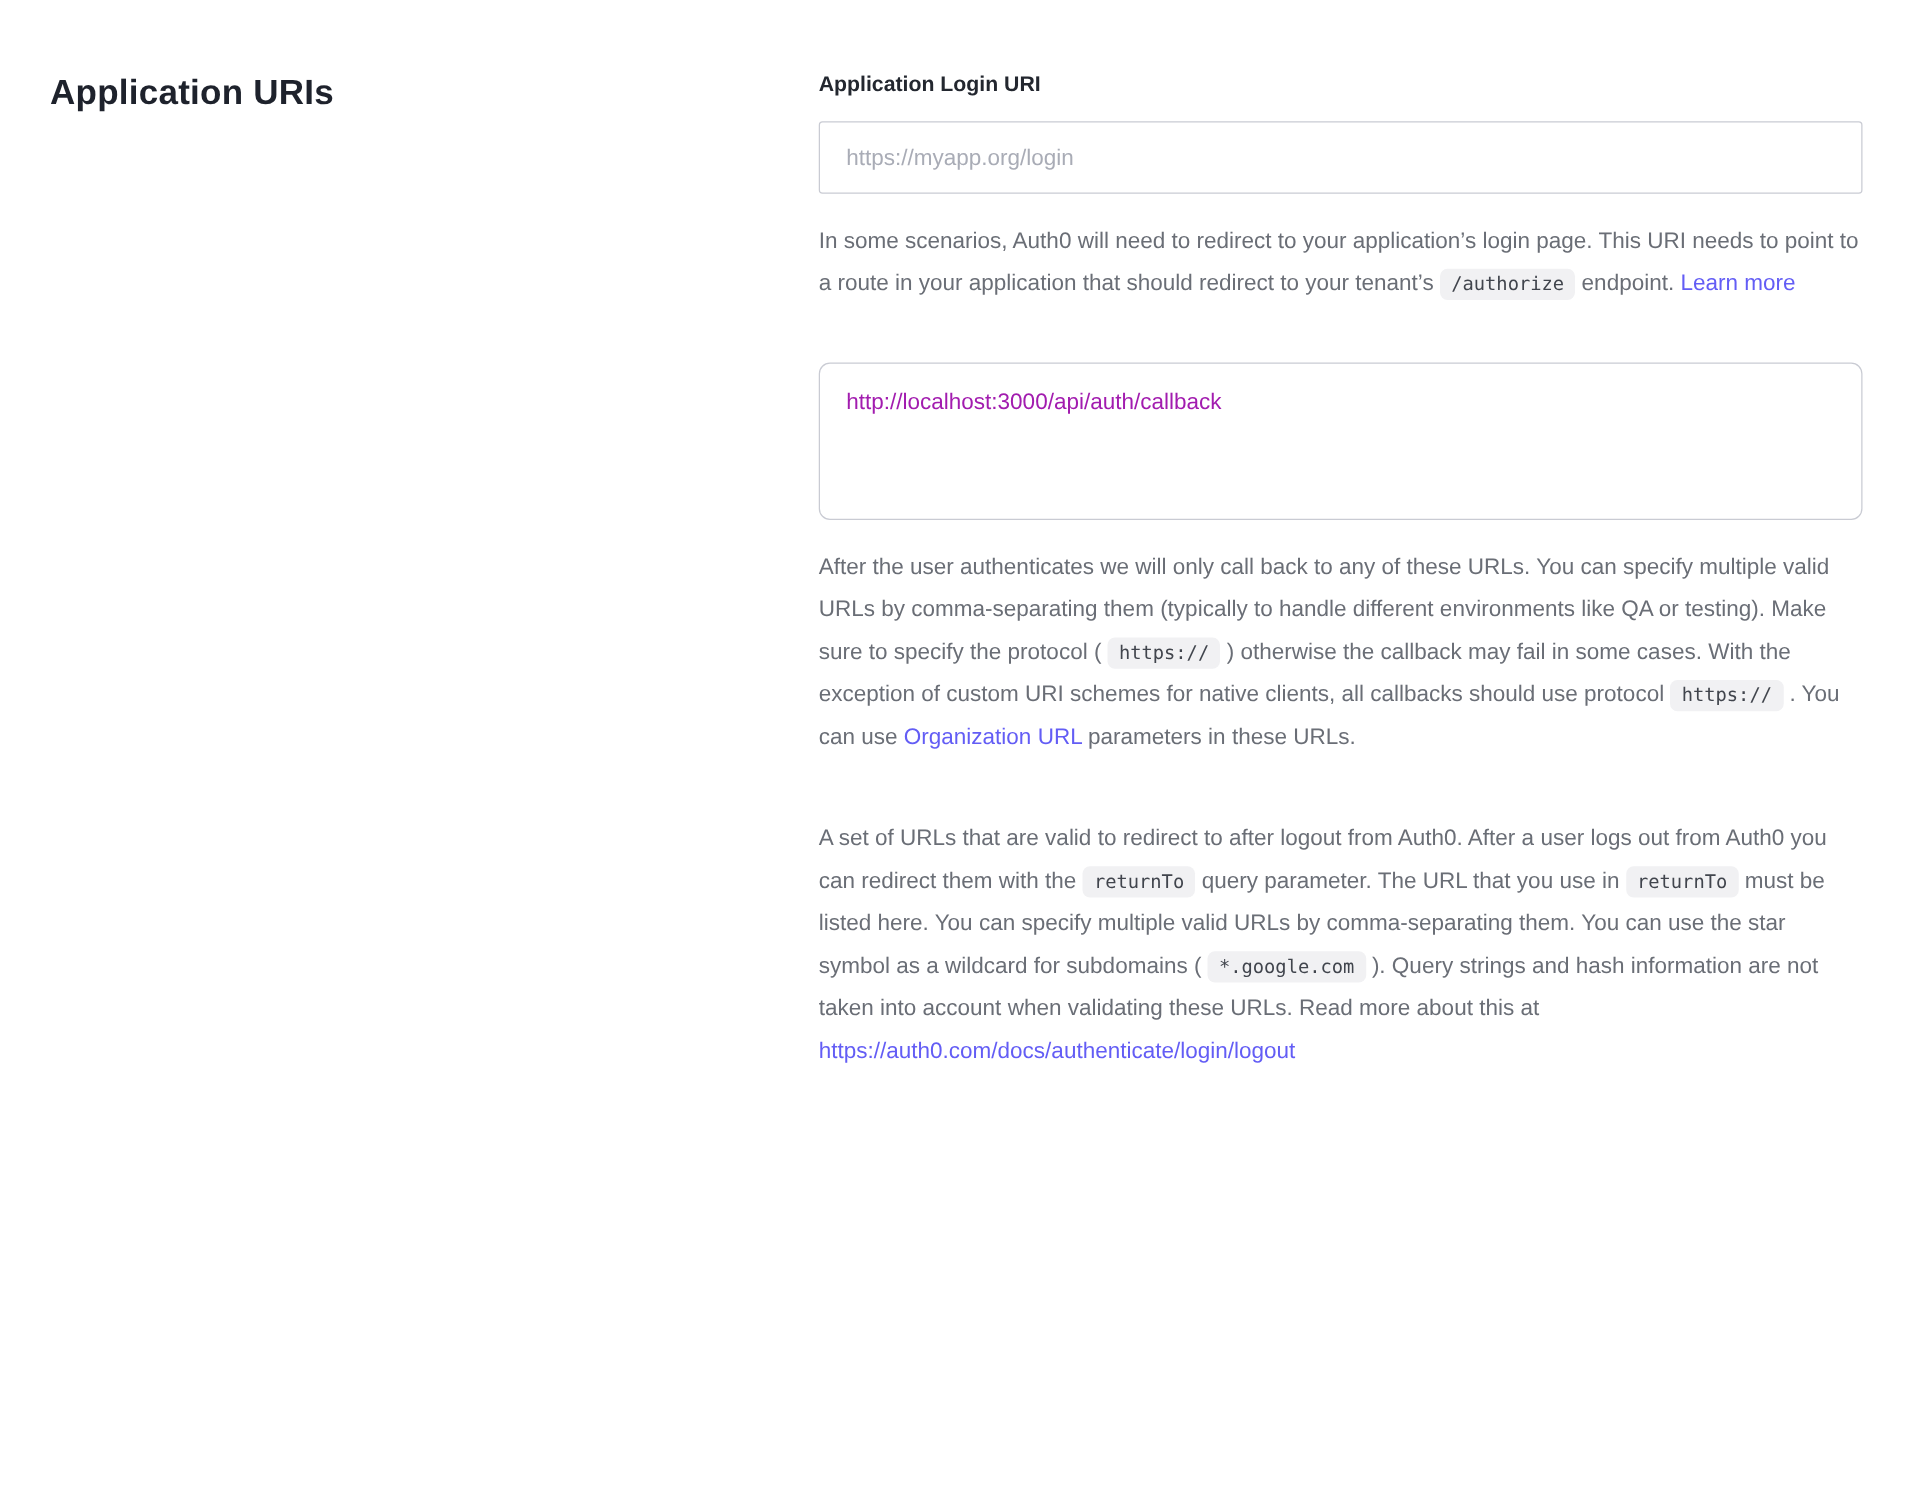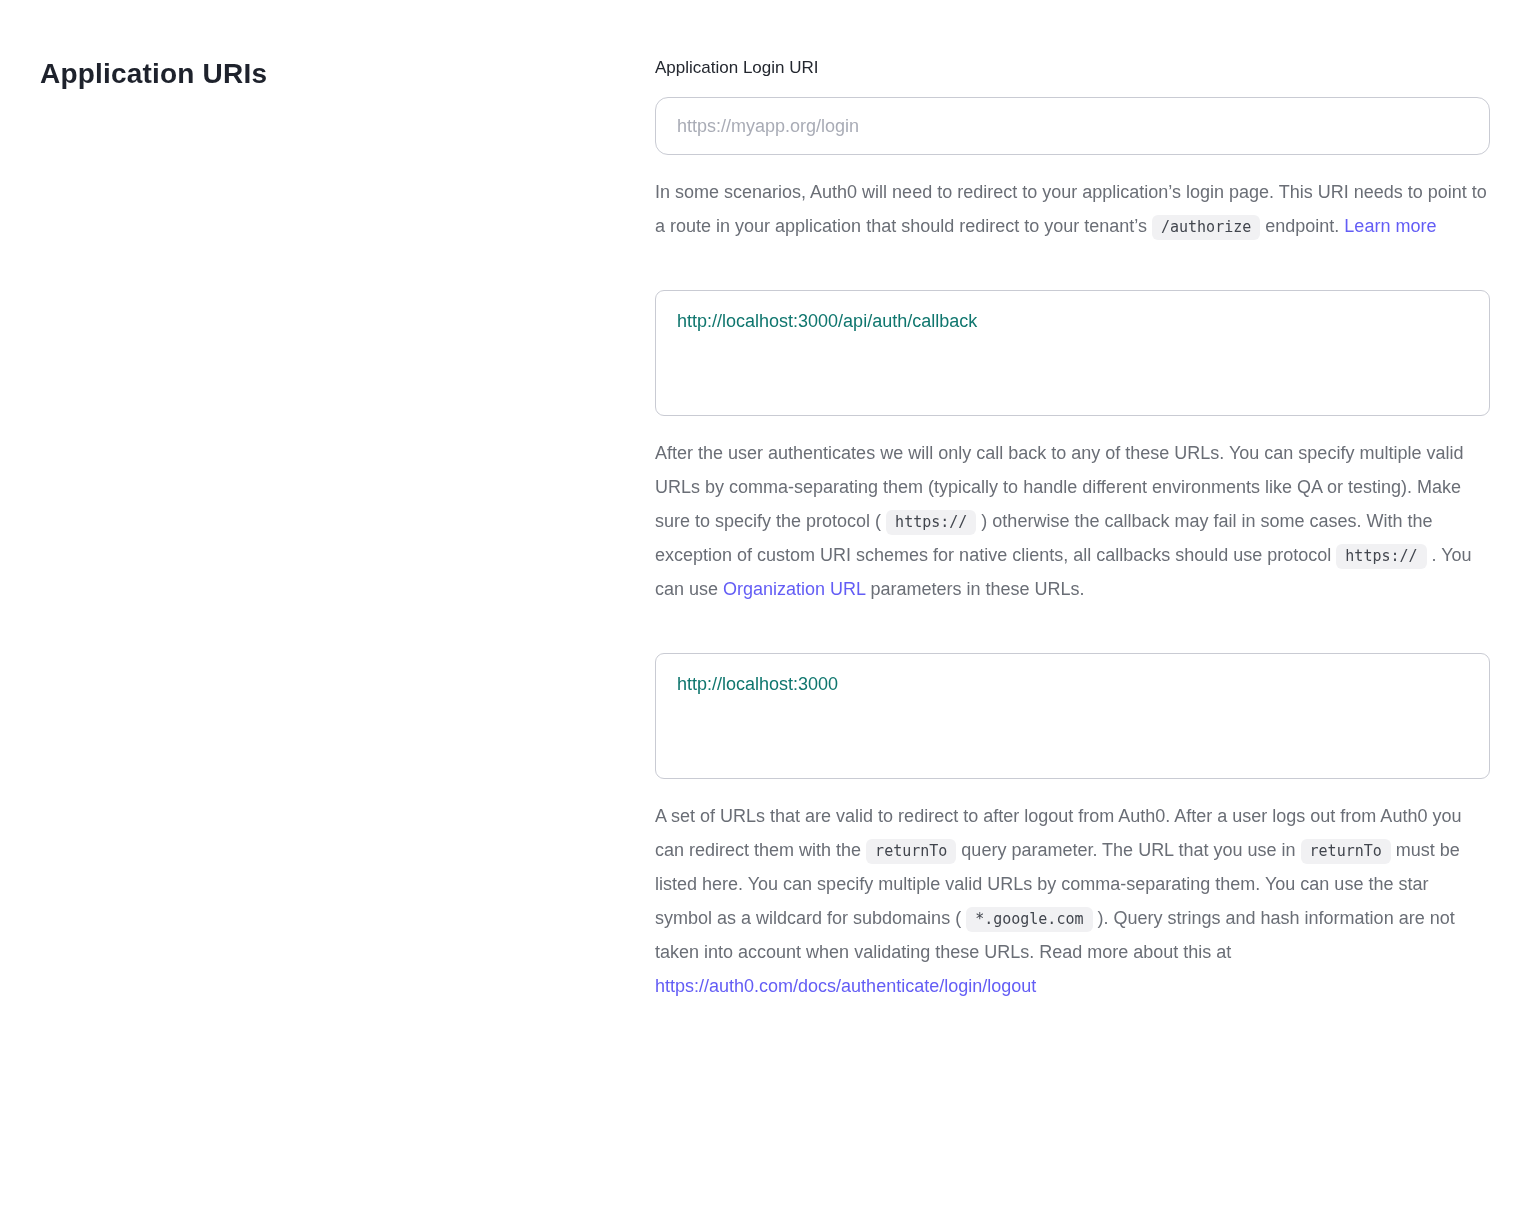--- a/index.html
+++ b/index.html
@@ -30,30 +30,30 @@
   .right-col {
     flex: 1;
     min-width: 0;
   }
   .field {
     margin-bottom: 47px;
   }
   .field:last-child { margin-bottom: 0; }
   .field-label {
     font-size: 17px;
-    font-weight: 400;
+    font-weight: 700;
     color: #23272f;
     margin: 0 0 19px 0;
   }
   .text-input {
     display: block;
     width: 100%;
     height: 58px;
     border: 1px solid #c9cbd3;
-    border-radius: 13px;
+    border-radius: 3px;
     padding: 0 21px;
     font-family: "Liberation Sans", sans-serif;
     font-size: 18px;
     color: #2b2f38;
     outline: none;
     background: #ffffff;
   }
   .text-input::placeholder {
     color: #a9acb6;
     opacity: 1;
@@ -61,21 +61,21 @@
   .textarea-input {
     display: block;
     width: 100%;
     height: 126px;
     border: 1px solid #c9cbd3;
     border-radius: 9px;
     padding: 17px 21px;
     font-family: "Liberation Sans", sans-serif;
     font-size: 18px;
     line-height: 1.55;
-    color: #0f766e;
+    color: #a21caf;
     outline: none;
     resize: none;
     background: #ffffff;
   }
   .desc {
     margin: 20px 0 0 0;
     font-size: 18px;
     line-height: 34px;
     color: #6a6e76;
     max-width: 840px;
@@ -113,18 +113,17 @@
       <input type="text" class="text-input" placeholder="https://myapp.org/login" style="">
       <p class="desc"><span>In some scenarios, Auth0 will need to redirect to your application’s login page. This URI needs to point to a route in your application that should redirect to your tenant’s </span><span class="chip">/authorize</span><span> endpoint. </span><a class="link" href="#">Learn more</a></p>
     </div>
 
     <div class="field">
       <textarea class="textarea-input" style="">http://localhost:3000/api/auth/callback</textarea>
       <p class="desc"><span>After the user authenticates we will only call back to any of these URLs. You can specify multiple valid URLs by comma-separating them (typically to handle different environments like QA or testing). Make sure to specify the protocol ( </span><span class="chip">https://</span><span> ) otherwise the callback may fail in some cases. With the exception of custom URI schemes for native clients, all callbacks should use protocol </span><span class="chip">https://</span><span> . You can use </span><a class="link" href="#">Organization URL</a><span> parameters in these URLs.</span></p>
     </div>
 
     <div class="field">
-      <textarea class="textarea-input" style="">http://localhost:3000</textarea>
       <p class="desc"><span>A set of URLs that are valid to redirect to after logout from Auth0. After a user logs out from Auth0 you can redirect them with the </span><span class="chip">returnTo</span><span> query parameter. The URL that you use in </span><span class="chip">returnTo</span><span> must be listed here. You can specify multiple valid URLs by comma-separating them. You can use the star symbol as a wildcard for subdomains ( </span><span class="chip">*.google.com</span><span> ). Query strings and hash information are not taken into account when validating these URLs. Read more about this at </span><a class="link" href="#">https://auth0.com/docs/authenticate/login/logout</a></p>
     </div>
 
   </div>
 </div>
 
 </body></html>

